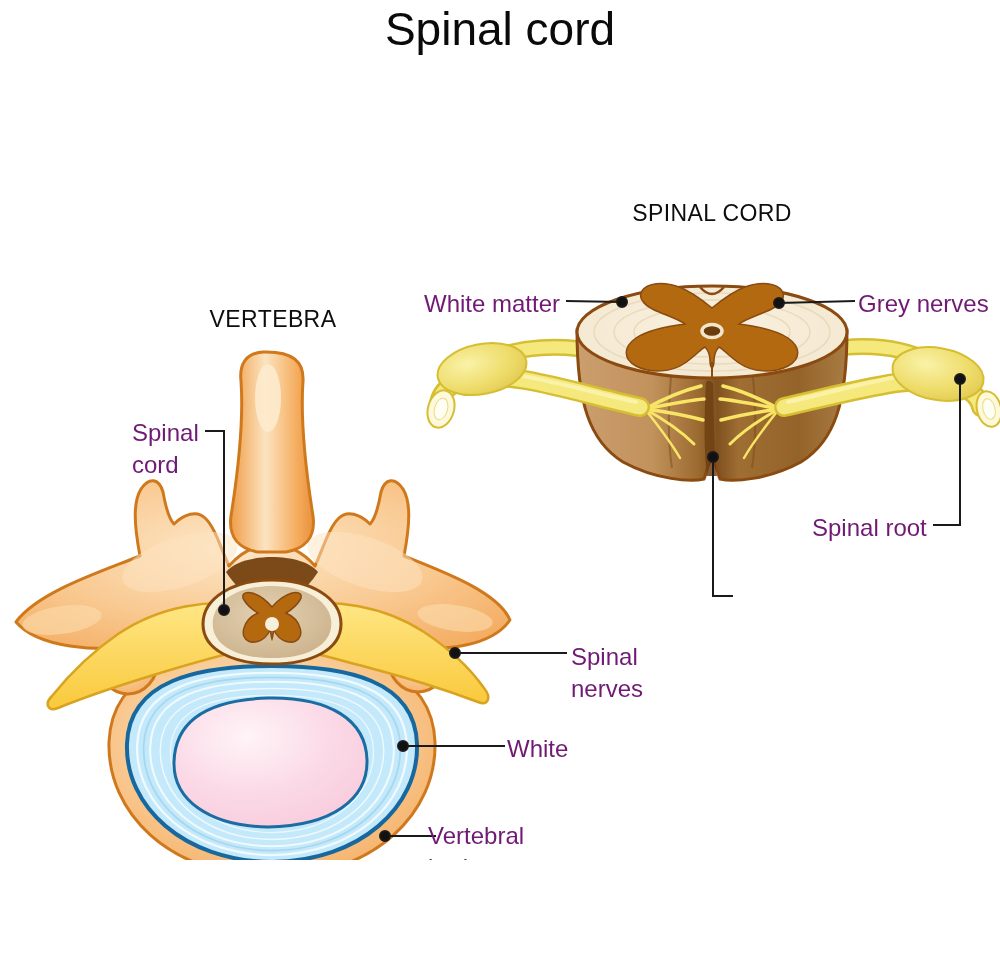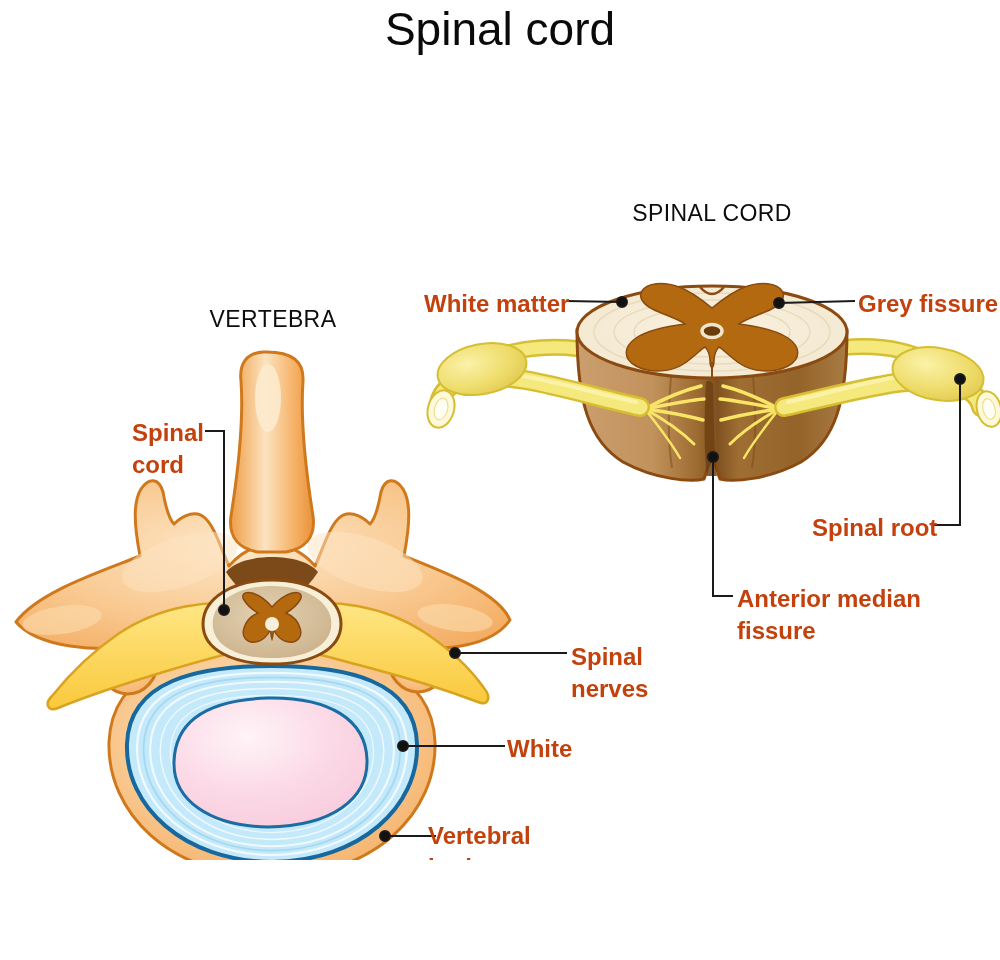--- a/index.html
+++ b/index.html
@@ -1,19 +1,19 @@
 <!DOCTYPE html>
 <html><head>
 <meta charset="utf-8">
 <style>
   html,body{margin:0;padding:0;background:#ffffff;}
   #stage{position:relative;width:1000px;height:860px;background:#ffffff;overflow:hidden;
          font-family:"Liberation Sans",sans-serif;color:#0d0d0d;}
   #art{position:absolute;left:0;top:0;}
-  .lbl{position:absolute;font-size:24px;line-height:1.33;white-space:pre-line;color:#c2410c;font-weight:bold;}
+  .lbl{position:absolute;font-size:24px;line-height:1.33;white-space:pre-line;color:#701a75;}
   .hd{position:absolute;font-size:23px;letter-spacing:.4px;color:#0d0d0d;text-align:center;}
   #title{position:absolute;left:0;top:2px;width:1000px;text-align:center;
          font-size:46px;color:#0a0a0a;}
   #wmbar{position:absolute;left:0;top:882px;width:1000px;height:78px;background:#000;}
   #wmbrand{position:absolute;left:28px;top:0;height:78px;line-height:76px;
            color:#fff;font-size:38px;font-weight:bold;letter-spacing:.5px;}
   #wmcredit{position:absolute;right:24px;top:0;height:78px;line-height:76px;
             color:#fff;font-size:29px;}
   .ra{text-align:left;}
 </style>
@@ -211,20 +211,19 @@
 
   <div class="lbl" style="left:132px;top:417px;">Spinal
 cord</div>
   <div class="lbl" style="left:571px;top:641px;">Spinal
 nerves</div>
   <div class="lbl" style="left:507px;top:733px;">White</div>
   <div class="lbl ra" style="left:428px;top:820px;width:106px;">Vertebral
 body</div>
 
   <div class="lbl" style="left:424px;top:288px;">White matter</div>
-  <div class="lbl" style="left:858px;top:288px;">Grey fissure</div>
+  <div class="lbl" style="left:858px;top:288px;">Grey nerves</div>
   <div class="lbl" style="left:812px;top:512px;">Spinal root</div>
-  <div class="lbl" style="left:737px;top:583px;">Anterior median fissure</div>
 
   <div id="wmbar">
   </div>
 
 </div>
 
 </body></html>

